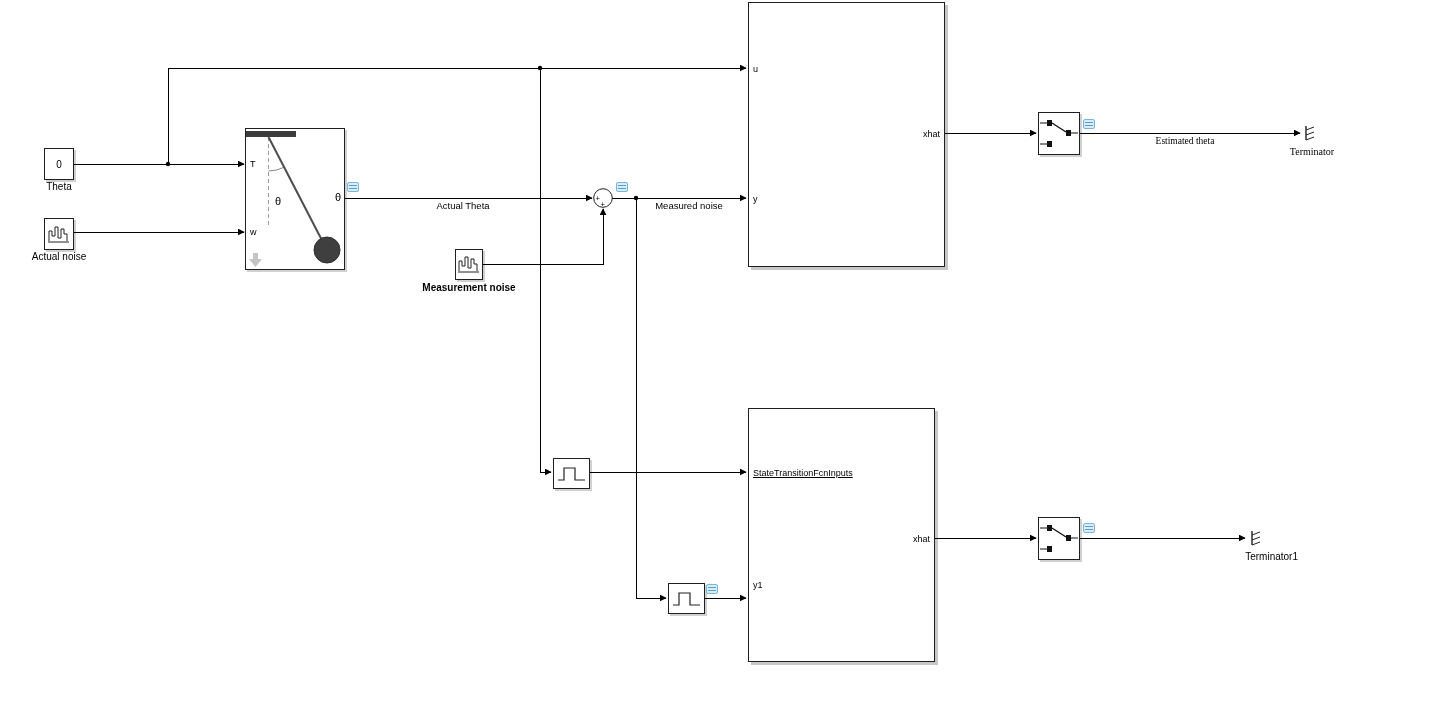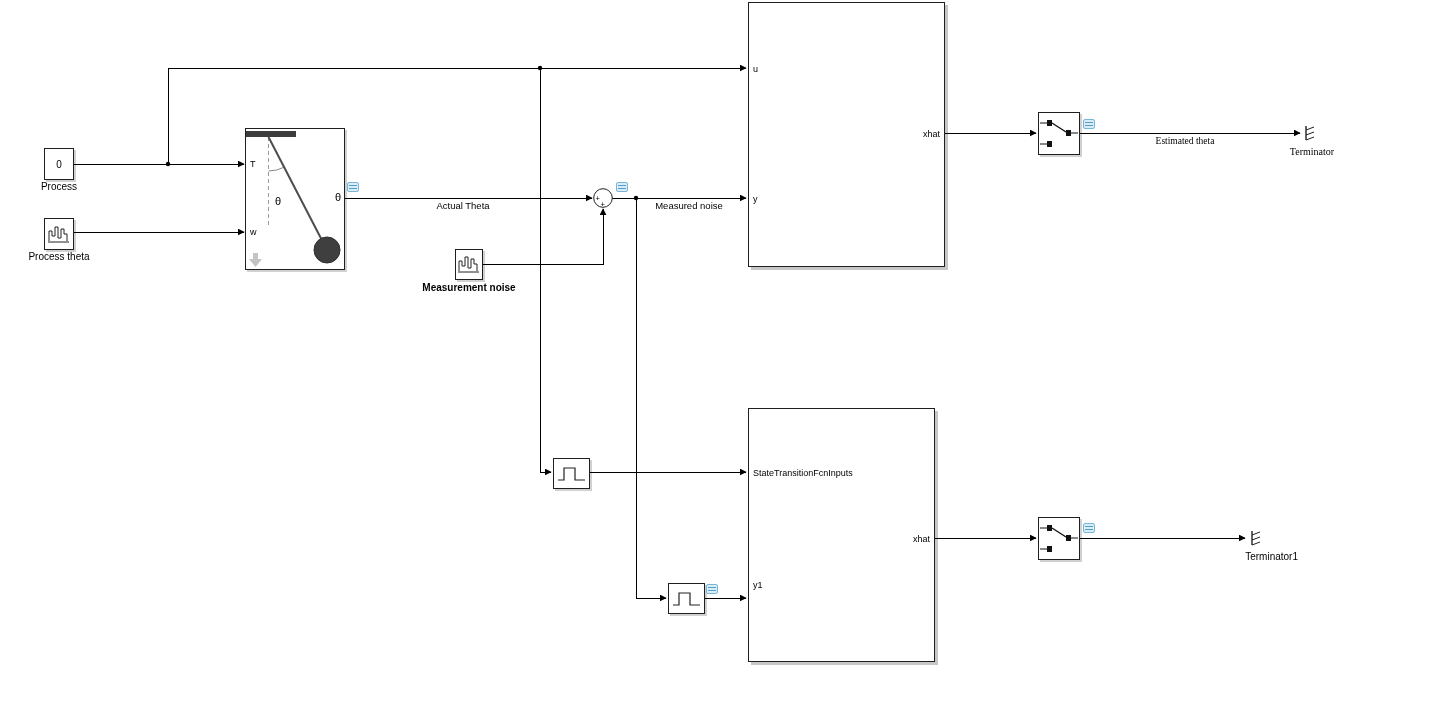--- a/index.html
+++ b/index.html
@@ -59,29 +59,29 @@
     <g fill="#000">
       <circle cx="168" cy="164" r="2.2"></circle>
       <circle cx="540" cy="68" r="2.2"></circle>
       <circle cx="636" cy="198" r="2.2"></circle>
     </g>
   </svg>
 
   <div class="blk blk-center" style="left:44px;top:148px;width:30px;height:32px;">
     <span>0</span>
   </div>
-  <div class="lbl" style="left:22px;top:181px;width:74px;">Process</div>
+  <div class="lbl" style="left:22px;top:181px;width:74px;">Theta</div>
 
   <div class="blk" style="left:44px;top:218px;width:30px;height:32px;">
     <svg class="icon-svg" width="28" height="30" viewBox="0 0 28 30">
       <polyline points="4,22 4,12 7,12 7,17 10,17 10,8 13,8 13,19 16,19 16,10 19,10 19,15 22,15 22,22" fill="none" stroke="#222" stroke-width="1"></polyline>
       <line x1="3" y1="23" x2="24" y2="23" stroke="#222" stroke-width="1"></line>
     </svg>
   </div>
-  <div class="lbl" style="left:9px;top:251px;width:100px;">Process theta</div>
+  <div class="lbl" style="left:9px;top:251px;width:100px;">Actual noise</div>
 
   <div class="blk" style="left:245px;top:128px;width:100px;height:142px;">
     <svg class="icon-svg" width="98" height="140" viewBox="0 0 98 140">
       <rect x="0" y="2" width="50" height="6" fill="#3c3c3c"></rect>
       <line x1="22.5" y1="8" x2="22.5" y2="98" stroke="#9a9a9a" stroke-width="1" stroke-dasharray="4 3"></line>
       <path d="M22.5,42 A34,34 0 0 0 38.1,38.2" stroke="#888" stroke-width="1" fill="none"></path>
       <line x1="22.5" y1="8" x2="81" y2="121" stroke="#4d4d4d" stroke-width="2"></line>
       <circle cx="81" cy="121" r="13" fill="#3f3f3f" stroke="#2e2e2e"></circle>
       <text x="29" y="76" font-size="11" fill="#000">θ</text>
       <path d="M7,124 h5 v6 h4 l-6.5,8 -6.5,-8 h4 z" fill="#c4c4c4"></path>
@@ -119,21 +119,21 @@
     </svg>
   </div>
 
   <div class="blk subsys" style="left:748px;top:2px;width:197px;height:265px;">
     <div class="port" style="left:4px;top:61px;">u</div>
     <div class="port" style="left:4px;top:191px;">y</div>
     <div class="port" style="right:4px;top:126px;">xhat</div>
   </div>
 
   <div class="blk subsys" style="left:748px;top:408px;width:187px;height:254px;">
-    <div class="port" style="left:4px;top:59px;">StateTransitionFcnInputs</div>
+    <div class="port" style="left:4px;top:59px;text-decoration:underline;">StateTransitionFcnInputs</div>
     <div class="port" style="left:4px;top:171px;">y1</div>
     <div class="port" style="right:4px;top:125px;">xhat</div>
   </div>
 
   <div class="blk" style="left:1038px;top:112px;width:42px;height:43px;">
     <svg class="icon-svg" width="40" height="41" viewBox="0 0 40 41">
       <line x1="1" y1="10" x2="8" y2="10" stroke="#111" stroke-width="1"></line>
       <line x1="1" y1="31" x2="8" y2="31" stroke="#111" stroke-width="1"></line>
       <line x1="32" y1="20" x2="39" y2="20" stroke="#111" stroke-width="1"></line>
       <rect x="8" y="7" width="5" height="6" fill="#111"></rect>

